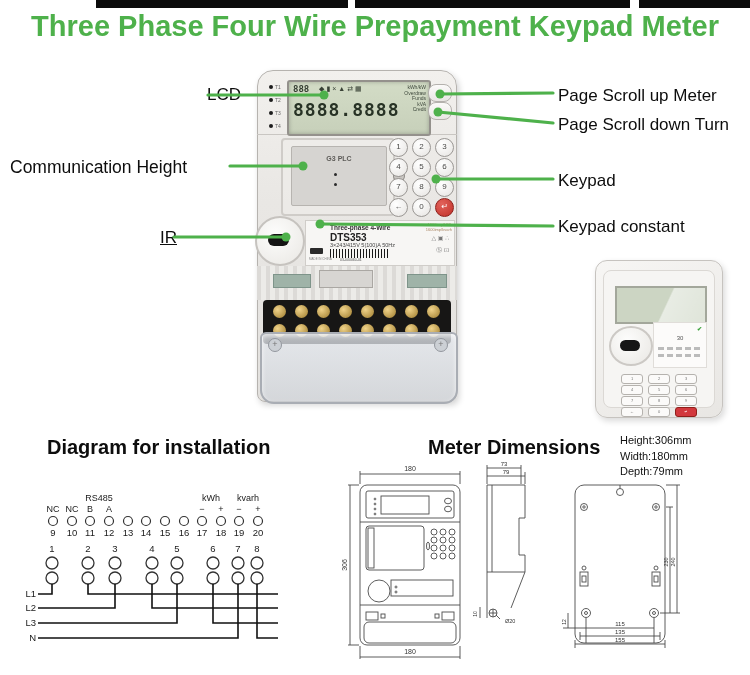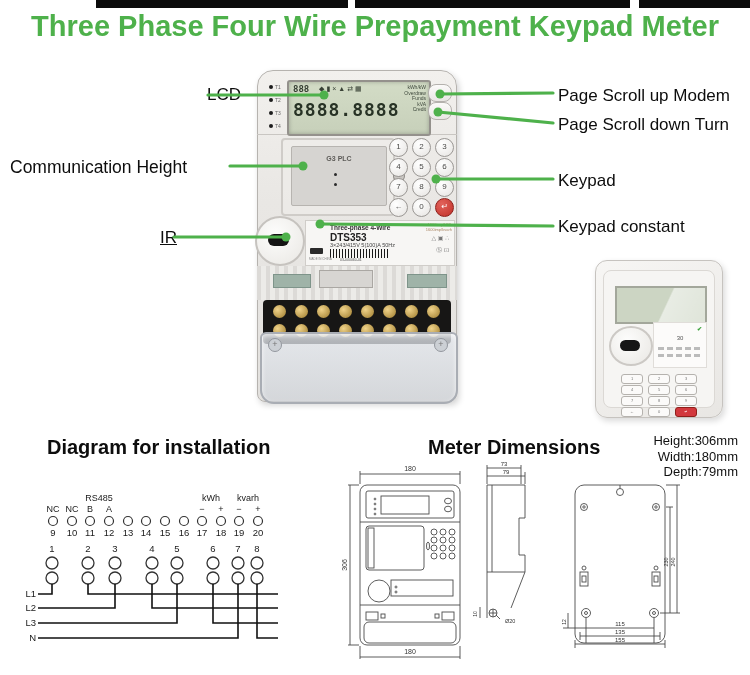--- a/index.html
+++ b/index.html
@@ -74,21 +74,21 @@
   .c-ir-sensor{position:absolute;left:9px;top:12px;width:20px;height:11px;border-radius:6px;background:#161616;}
   .c-label{position:absolute;left:58px;top:62px;width:52px;height:44px;background:#fcfbfa;border:1px solid #e0ddd9;}
   .c-keypad{position:absolute;left:26px;top:114px;width:76px;height:42px;}
   .ckey{position:absolute;width:20px;height:8px;border-radius:3px;background:#fbfaf9;border:1px solid #b5b2ae;
         font-size:4px;line-height:8px;text-align:center;color:#777;}
   .ckey.red{background:#d2383d;border-color:#8e1f1a;color:#fff;}
   
   #callout-svg{position:absolute;left:0;top:0;width:750px;height:675px;z-index:5;pointer-events:none;}
   
   .section-title{position:absolute;font-size:20px;font-weight:bold;color:#0d0d0d;white-space:nowrap;}
-  #dim-text{position:absolute;left:620px;top:433px;width:118px;text-align:right;font-size:13px;line-height:15.5px;color:#111;}
+  #dim-text{position:absolute;left:620px;top:433px;width:118px;text-align:left;font-size:11px;line-height:15.5px;color:#111;}
   svg text{font-family:"Liberation Sans",sans-serif;}
 </style>
 </head>
 <body>
 
 <div id="stage">
 
   <div class="topbar" style="left:96px;width:252px;"></div>
   <div class="topbar" style="left:355px;width:275px;"></div>
   <div class="topbar" style="left:639px;width:111px;"></div>
@@ -243,21 +243,21 @@
       <line x1="436" y1="179" x2="553" y2="179"></line>
         <circle cx="436" cy="179" r="4.5" stroke="none"></circle>
       <line x1="320" y1="224" x2="553" y2="226"></line>
         <circle cx="320" cy="224" r="4.5" stroke="none"></circle>
     </g>
   </svg>
 
   <div class="callout-label" style="left:162px;top:85px;margin-left:45px;">LCD</div>
   <div class="callout-label" style="left:10px;top:157px;font-size:17.5px;">Communication Height</div>
   <div class="callout-label" style="left:160px;top:228px;text-decoration:underline;">IR</div>
-  <div class="callout-label" style="left:558px;top:86px;">Page Scroll up Modem</div>
+  <div class="callout-label" style="left:558px;top:86px;">Page Scroll up Meter</div>
   <div class="callout-label" style="left:558px;top:115px;">Page Scroll down Turn</div>
   <div class="callout-label" style="left:558px;top:171px;">Keypad</div>
   <div class="callout-label" style="left:558px;top:217px;">Keypad constant</div>
 
   <div class="section-title" style="left:47px;top:436px;">Diagram for installation</div>
 
   <svg style="position:absolute;left:10px;top:483px;" width="320" height="190" viewBox="0 0 320 190">
     <g fill="#1a1a1a" font-size="9">
       <text x="89" y="18" text-anchor="middle">RS485</text>
       <text x="43" y="29" text-anchor="middle">NC</text>

